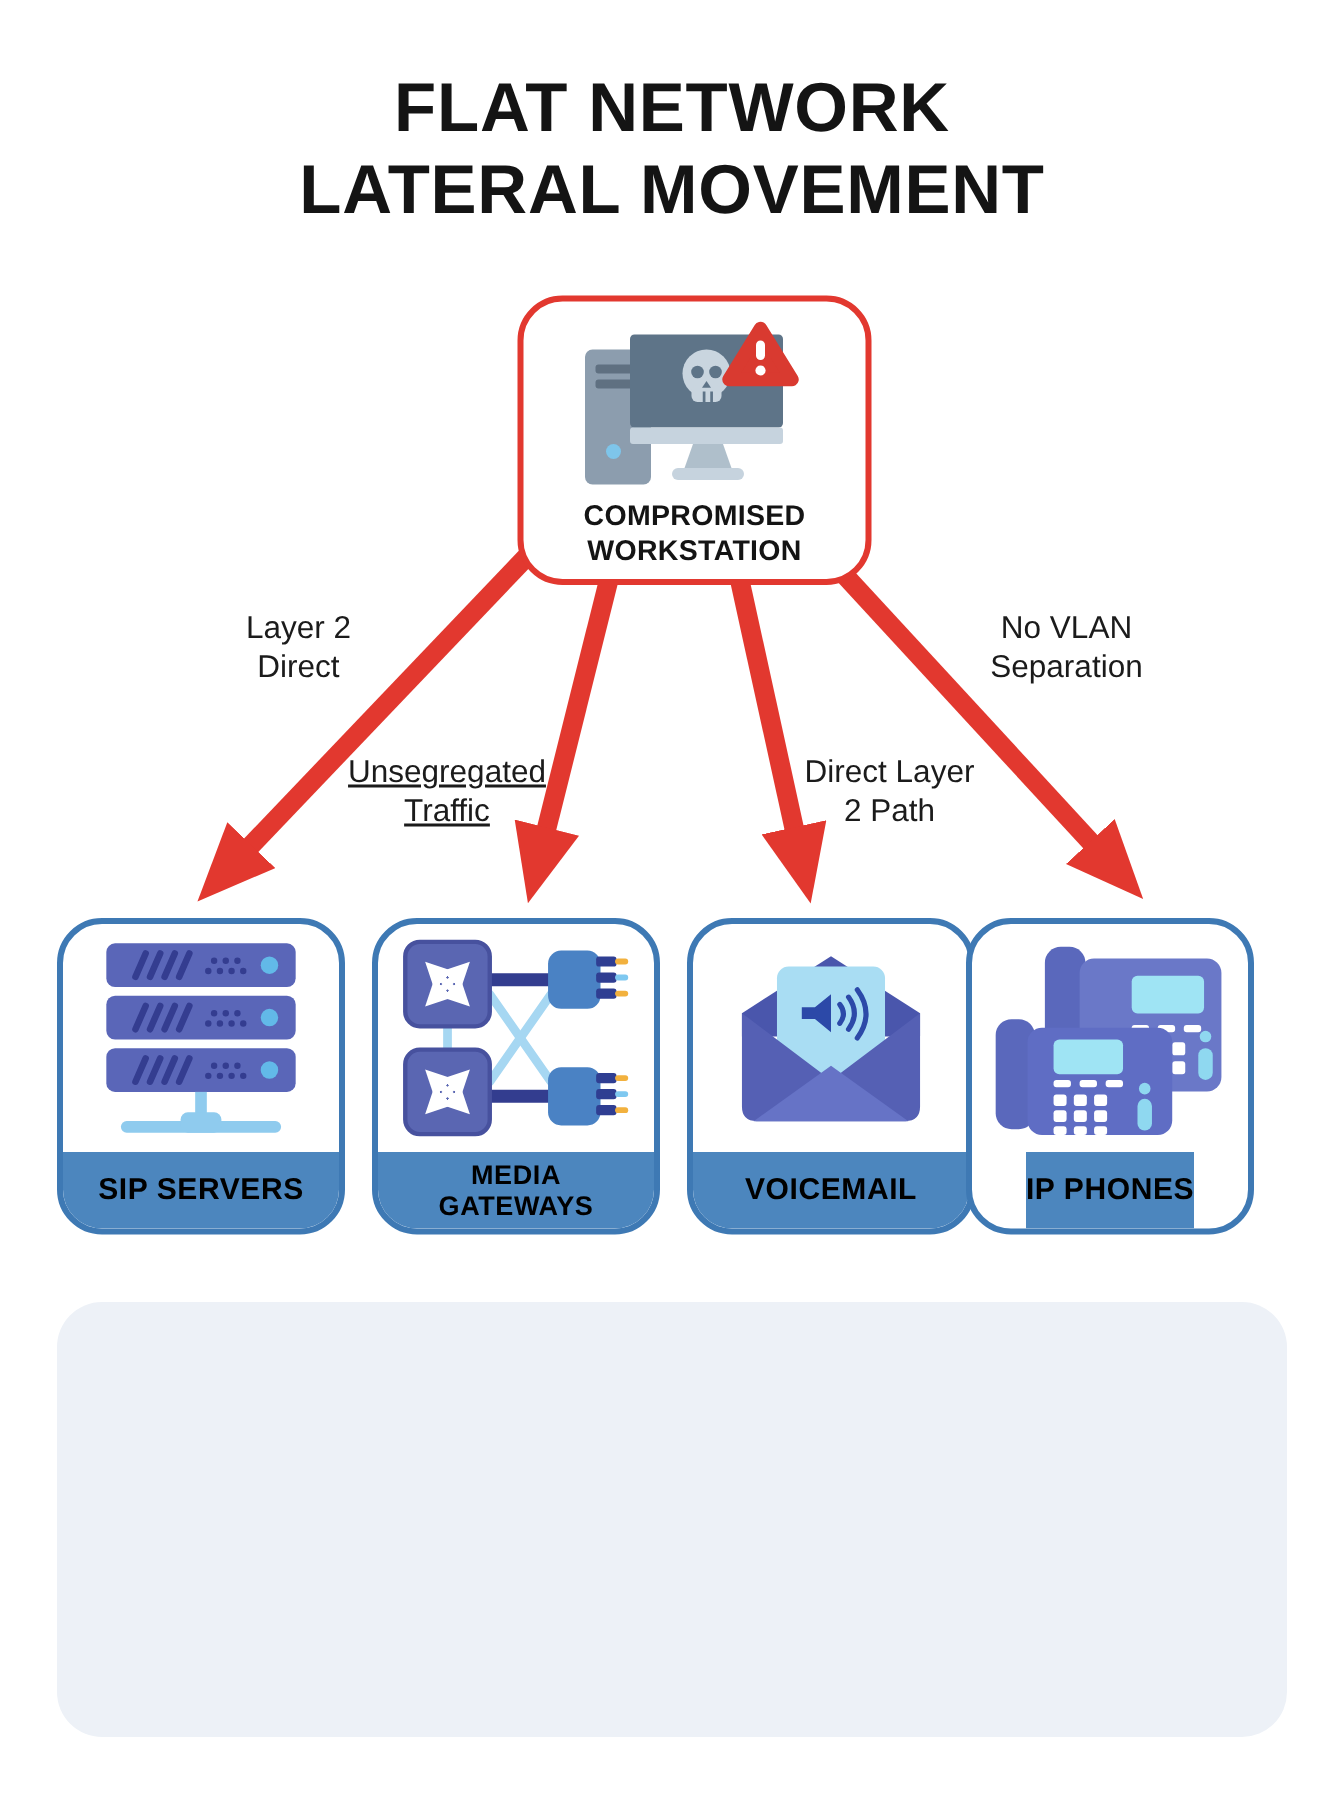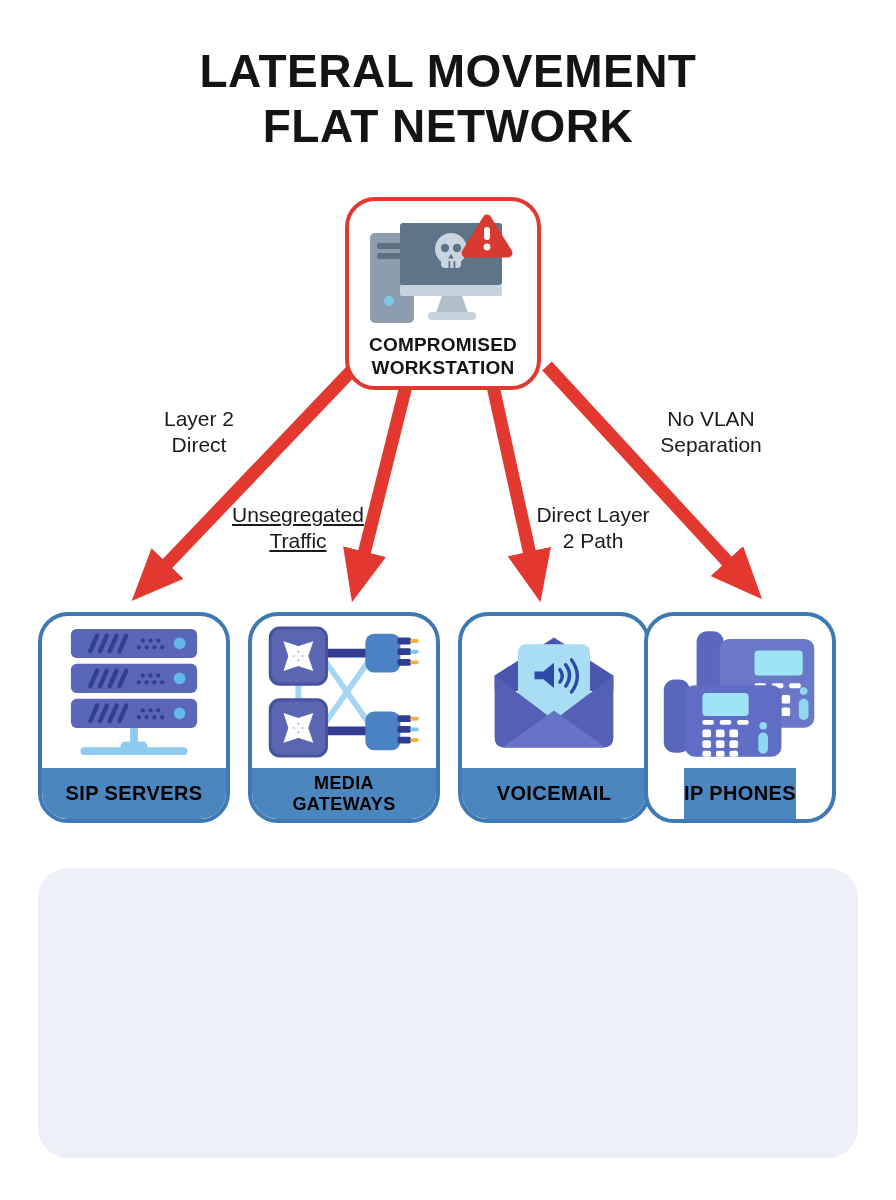--- a/index.html
+++ b/index.html
@@ -6,21 +6,21 @@
   .canvas{
     position:relative;width:896px;height:1200px;background:#ffffff;
     font-family:"Liberation Sans",sans-serif;overflow:hidden;
   }
   .title{
     position:absolute;top:44px;left:0;width:896px;text-align:center;
     font-size:46px;line-height:55px;font-weight:bold;color:var(--title_black);
     letter-spacing:0.5px;
   }
   .source-node{
-    position:absolute;left:345px;top:197px;width:196px;height:193px;
+    position:absolute;left:345px;top:197px;width:236px;height:193px;
     box-sizing:border-box;background:#fff;border:4px solid var(--source_border_red);
     border-radius:30px;display:flex;flex-direction:column;align-items:center;
     padding-top:12px;z-index:3;
   }
   .source-label{
     margin-top:2px;text-align:center;font-size:19px;line-height:23px;
     font-weight:bold;color:#141414;letter-spacing:0.2px;
   }
   .arrow-layer{position:absolute;left:0;top:350px;width:896px;height:260px;z-index:1;}
   .edge-label{
@@ -48,22 +48,22 @@
     position:absolute;left:38px;top:868px;width:820px;height:290px;
     background:var(--panel_bg);border-radius:30px;
   }
 </style>
 </head>
 <body>
 
 <div class="canvas">
 
   <div class="title">
+    <div>FLAT NETWORK</div>
     <div>LATERAL MOVEMENT</div>
-    <div>FLAT NETWORK</div>
   </div>
 
   <svg class="arrow-layer" viewBox="0 0 896 260" xmlns="http://www.w3.org/2000/svg">
     <defs>
       <marker id="ah" viewBox="0 0 4 3.4" refX="2.4" refY="1.7" markerWidth="4" markerHeight="3.4" orient="auto" markerUnits="strokeWidth">
         <path d="M0 0 L4 1.7 L0 3.4 Z" style="fill:var(--arrow_red)"></path>
       </marker>
     </defs>
     <g style="stroke:var(--arrow_red)" stroke-width="13" fill="none">
       <line x1="356" y1="16" x2="146" y2="236" marker-end="url(#ah)"></line>

